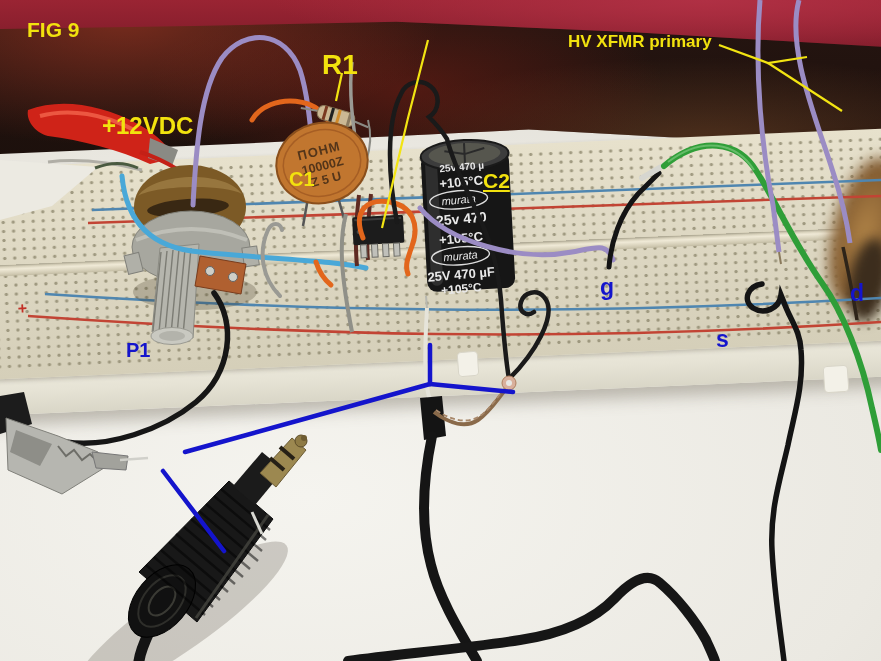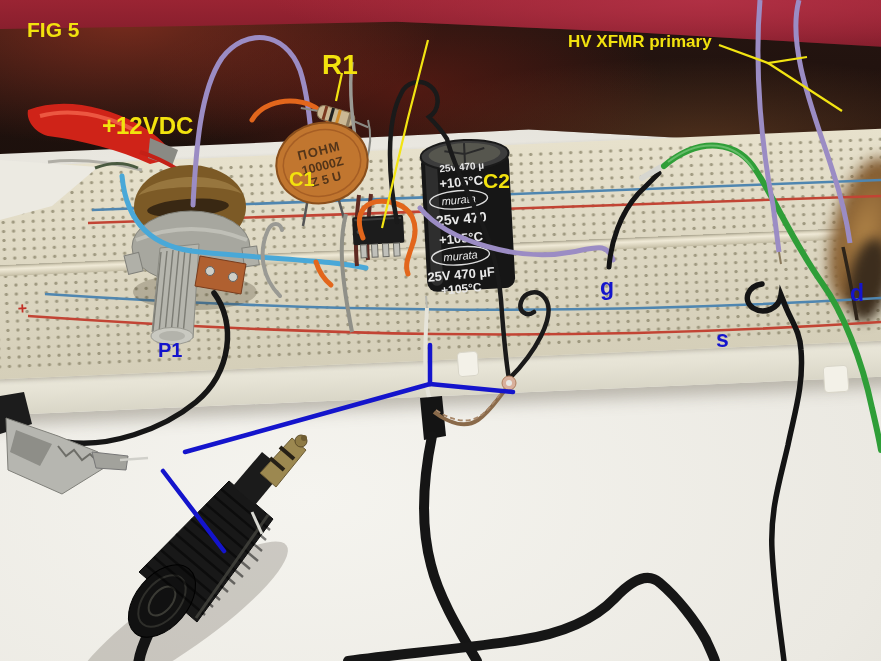--- a/index.html
+++ b/index.html
@@ -256,24 +256,24 @@
     </g>
 
     <g stroke="#1414cc" stroke-width="4.5" fill="none" stroke-linecap="round">
       <line x1="430" y1="345" x2="430" y2="384"></line>
       <line x1="430" y1="384" x2="185" y2="452"></line>
       <line x1="430" y1="384" x2="513" y2="392"></line>
       <line x1="163" y1="471" x2="224" y2="551"></line>
     </g>
   </svg>
 
-  <span class="lab lab-y" style="left:27px;top:18px;font-size:21px;">FIG 5</span>
+  <span class="lab lab-y" style="left:27px;top:18px;font-size:21px;">FIG 9</span>
   <span class="lab lab-y" style="left:102px;top:112px;font-size:24px;">+12VDC</span>
   <span class="lab lab-y" style="left:322px;top:49px;font-size:28px;">R1</span>
   <span class="lab lab-y" style="left:568px;top:32px;font-size:17px;text-align:center;">HV XFMR primary</span>
   <span class="lab lab-y" style="left:289px;top:168px;font-size:20px;">C1</span>
-  <span class="lab lab-y" style="left:483px;top:169px;font-size:21px;">C2</span>
-  <span class="lab lab-b" style="left:126px;top:339px;font-size:20px;margin-left:32px;">P1</span>
+  <span class="lab lab-y" style="left:483px;top:169px;font-size:21px;text-decoration:underline;">C2</span>
+  <span class="lab lab-b" style="left:126px;top:339px;font-size:20px;">P1</span>
   <span class="lab lab-b" style="left:600px;top:274px;font-size:23px;">g</span>
   <span class="lab lab-b" style="left:850px;top:280px;font-size:23px;">d</span>
   <span class="lab lab-b" style="left:716px;top:326px;font-size:23px;">s</span>
 
 </div>
 
 </body></html>

